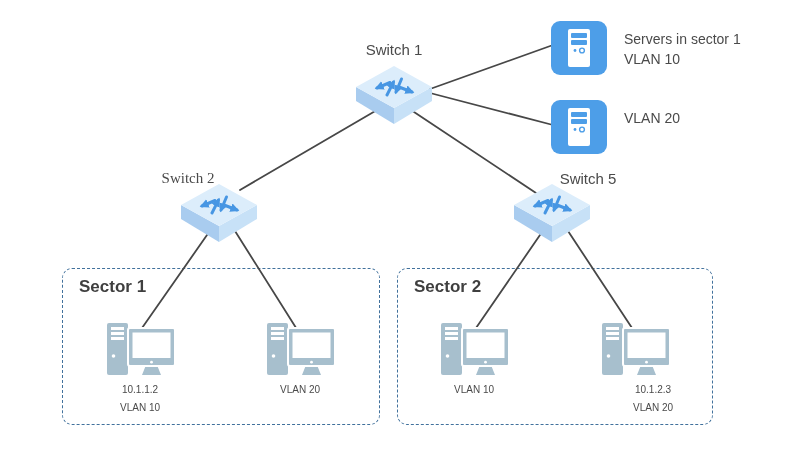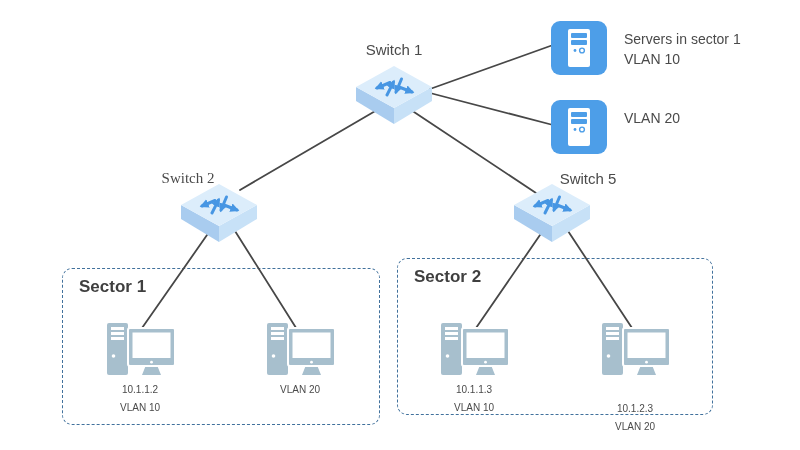--- a/index.html
+++ b/index.html
@@ -89,21 +89,21 @@
     <line class="wire" x1="207" y1="235" x2="142" y2="328"></line>
     <line class="wire" x1="235" y1="231" x2="298" y2="331"></line>
     <line class="wire" x1="540" y1="235" x2="476" y2="328"></line>
     <line class="wire" x1="568" y1="231" x2="634" y2="331"></line>
   </svg>
 
   <div class="sector" style="left:62px;top:268px;width:318px;height:157px;">
     <div class="sector-title">Sector 1</div>
   </div>
 
-  <div class="sector" style="left:397px;top:258px;width:316px;height:157px;">
+  <div class="sector" style="left:397px;top:268px;width:316px;height:157px;">
     <div class="sector-title">Sector 2</div>
   </div>
 
   <div class="label centered" style="left:394px;top:41px;">Switch 1</div>
   <div class="node" style="left:356px;top:66px;width:76px;height:58px;">
     <svg width="76" height="58">
         <use href="#sym-switch"></use>
       </svg>
   </div>
 
@@ -158,27 +158,26 @@
   <div class="pc-caption" style="left:300px;top:381px;">
     <div>VLAN 20</div>
   </div>
 
   <div class="node" style="left:438px;top:321px;width:72px;height:58px;">
     <svg width="72" height="58">
         <use href="#sym-pc"></use>
       </svg>
   </div>
   <div class="pc-caption" style="left:474px;top:381px;">
-    <div>10.1.1.3</div>
     <div>VLAN 10</div>
   </div>
 
   <div class="node" style="left:599px;top:321px;width:72px;height:58px;">
     <svg width="72" height="58">
         <use href="#sym-pc"></use>
       </svg>
   </div>
-  <div class="pc-caption" style="left:635px;top:381px;margin-top:19px;">
+  <div class="pc-caption" style="left:653px;top:381px;">
     <div>10.1.2.3</div>
     <div>VLAN 20</div>
   </div>
 
 </div>
 
 </body></html>

